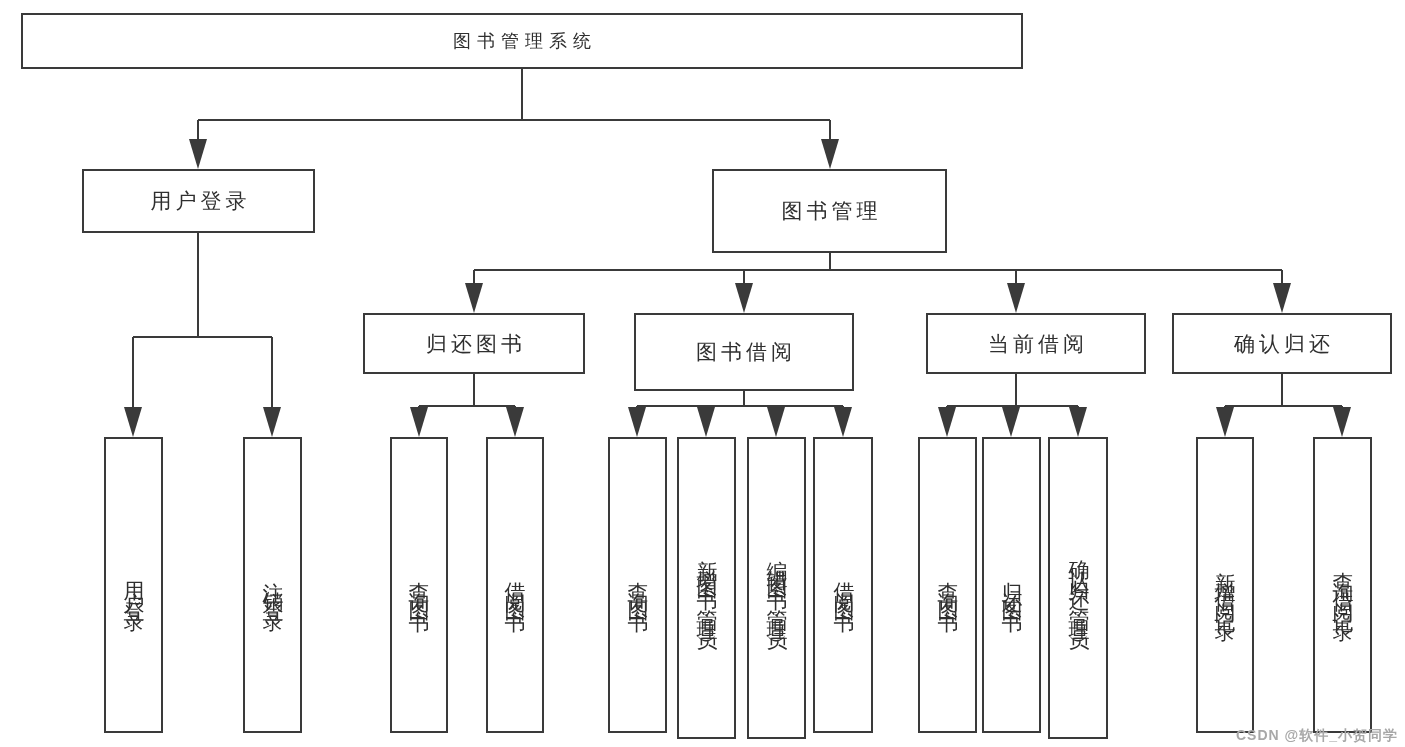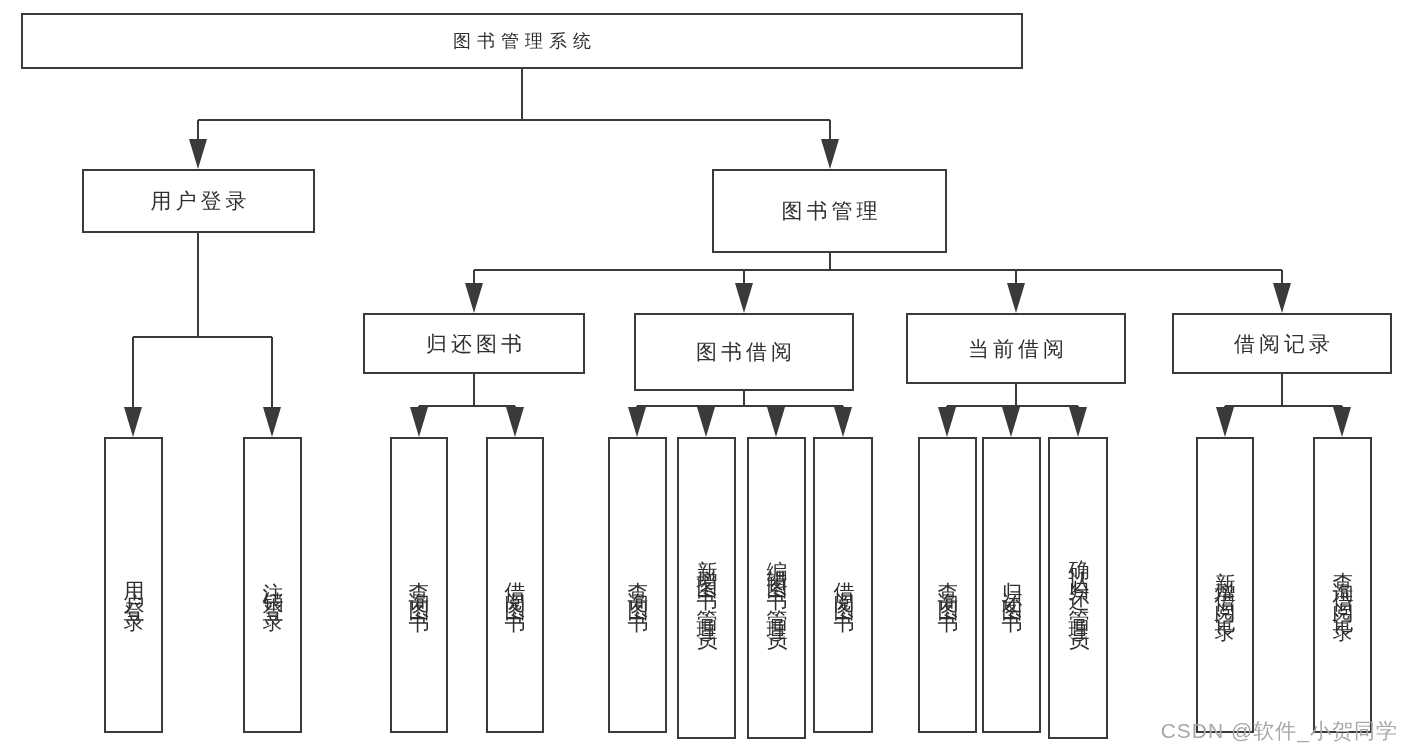--- a/index.html
+++ b/index.html
@@ -22,21 +22,21 @@
   }
   .root{font-size:18px; letter-spacing:6px; text-indent:6px;}
   .vbox{
     top:437px;
     writing-mode:vertical-rl; text-orientation:mixed;
     text-align:center; line-height:54px;
     font-size:21px; letter-spacing:10px;
   }
   .watermark{
     position:absolute; right:7px; bottom:2px; z-index:2;
-    font-size:21px; color:var(--wm); letter-spacing:1px; white-space:nowrap;
+    font-size:14px; color:var(--wm); letter-spacing:1px; white-space:nowrap;font-weight:bold;
   }
 </style>
 </head>
 <body>
 
 <div class="stage">
 
   <svg id="connectors" width="1405" height="747" viewBox="0 0 1405 747" xmlns="http://www.w3.org/2000/svg">
       <path d="M522 69 V120 M198 120 H830 M198 120 V143 M830 120 V143 M198 233 V337 M133 337 H272 M133 337 V411 M272 337 V411 M830 233 V270 M474 270 H1282 M474 270 V287 M744 270 V287 M1016 270 V287 M1282 270 V287 M474 374 V406 M419 406 H515 M419 406 V411 M515 406 V411 M744 374 V406 M637 406 H843 M637 406 V411 M706 406 V411 M776 406 V411 M843 406 V411 M1016 374 V406 M947 406 H1078 M947 406 V411 M1011 406 V411 M1078 406 V411 M1282 374 V406 M1225 406 H1342 M1225 406 V411 M1342 406 V411" stroke="#3a3a3a" stroke-width="2" fill="none"></path>
       <polygon points="189,139 207,139 198,169" fill="#3a3a3a"></polygon>
@@ -60,22 +60,22 @@
       <polygon points="1333,407 1351,407 1342,437" fill="#3a3a3a"></polygon>
     </svg>
 
   <div class="box hbox root" style="left:21px;top:13px;width:1002px;height:56px">图书管理系统</div>
 
   <div class="box hbox" style="left:82px;top:169px;width:233px;height:64px">用户登录</div>
   <div class="box hbox" style="left:712px;top:169px;width:235px;height:84px">图书管理</div>
 
   <div class="box hbox" style="left:363px;top:313px;width:222px;height:61px">归还图书</div>
   <div class="box hbox" style="left:634px;top:313px;width:220px;height:78px">图书借阅</div>
-  <div class="box hbox" style="left:906px;top:313px;width:220px;height:71px">当前借阅</div>
-  <div class="box hbox" style="left:1172px;top:313px;width:220px;height:61px">借阅记录</div>
+  <div class="box hbox" style="left:926px;top:313px;width:220px;height:61px">当前借阅</div>
+  <div class="box hbox" style="left:1172px;top:313px;width:220px;height:61px">确认归还</div>
 
   <div class="box vbox" style="left:104px;width:59px;height:296px">用户登录</div>
   <div class="box vbox" style="left:243px;width:59px;height:296px">注销登录</div>
 
   <div class="box vbox" style="left:390px;width:58px;height:296px">查询图书</div>
   <div class="box vbox" style="left:486px;width:58px;height:296px">借阅图书</div>
 
   <div class="box vbox" style="left:608px;width:59px;height:296px">查询图书</div>
   <div class="box vbox" style="left:677px;width:59px;height:302px">新增图书（管理员）</div>
   <div class="box vbox" style="left:747px;width:59px;height:302px">编辑图书（管理员）</div>

